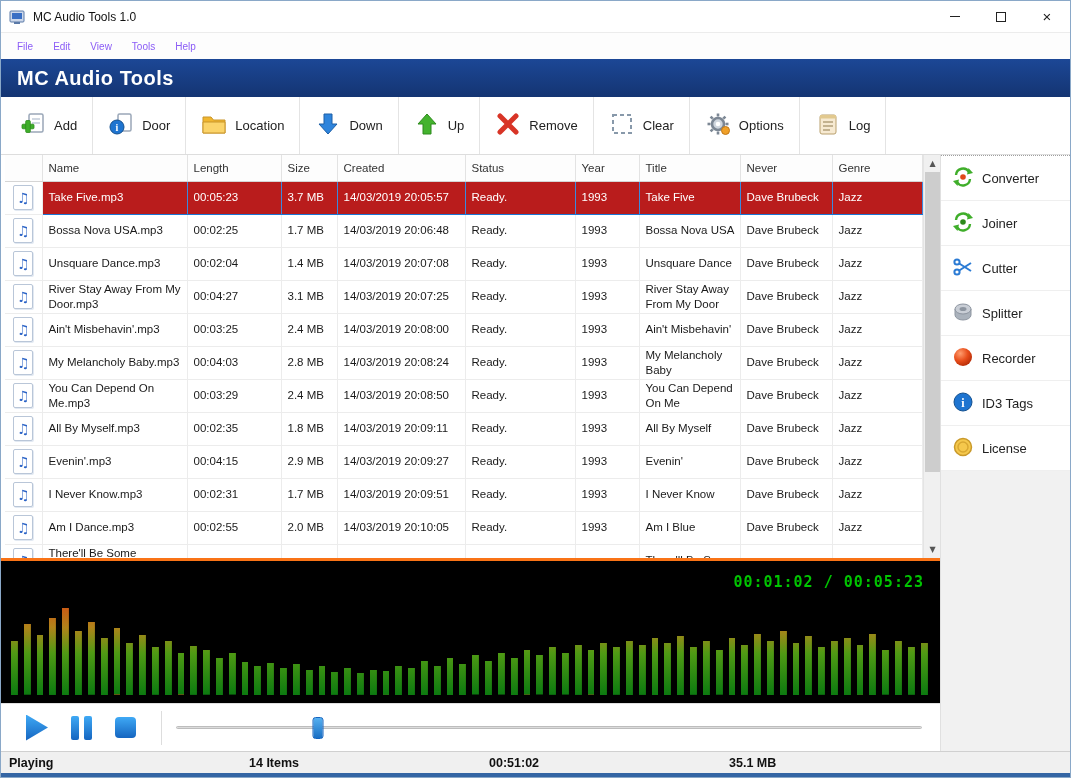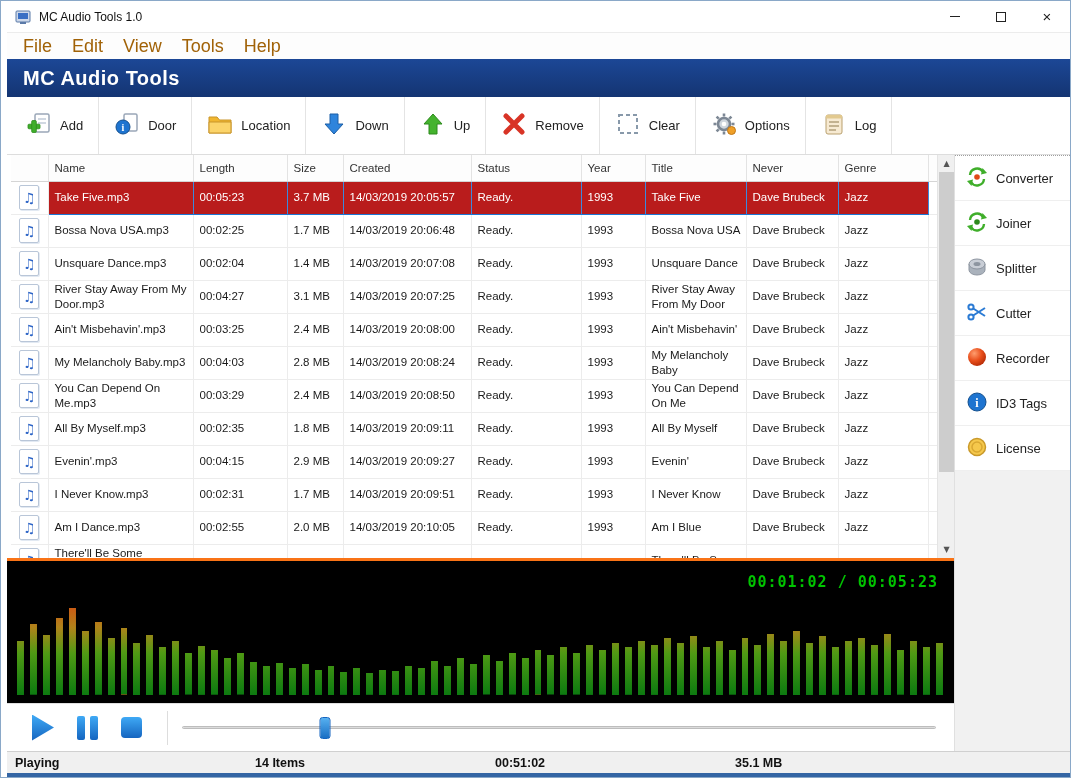--- a/index.html
+++ b/index.html
@@ -2,34 +2,33 @@
 <html><head>
 <meta charset="utf-8">
 <style>
   * { box-sizing: border-box; margin: 0; padding: 0; }
   html,body { background:#9a9a9a; }
   body { font-family: "Liberation Sans", "DejaVu Sans", sans-serif; }
   .window {
     width: 1071px; height: 778px; background:#fff;
     border: 1px solid #8aa8c8; display:flex; flex-direction:column; overflow:hidden;
     position:relative;
-    padding-left:6px;
   }
   
   .titlebar { height:32px; background:#fff; display:flex; align-items:center; border-bottom:1px solid #ececec; flex:0 0 auto; }
   .titlebar .app-icon { margin:0 8px 0 8px; display:flex; }
   .titlebar .title { font-size:12px; color:#111; }
   .win-controls { margin-left:auto; display:flex; height:100%; }
   .win-btn { width:46px; height:100%; display:flex; align-items:center; justify-content:center; cursor:default; }
   .glyph-min { width:10px; height:1.5px; background:#222; display:block; }
   .glyph-max { width:10px; height:10px; border:1.3px solid #222; display:block; }
   .glyph-close { font-size:15px; color:#222; line-height:1; }
   
   .menubar { height:26px; background:#fdfdfd; display:flex; align-items:stretch; padding-left:6px; flex:0 0 auto; }
-  .menu-item { padding:0 10px; font-size:18px; color:#a16207; display:flex; align-items:center;text-align:right; }
+  .menu-item { padding:0 10px; font-size:10px; color:#8b5cf6; display:flex; align-items:center;text-align:right; }
   
   .banner { height:38px; background:linear-gradient(#1c4796,#143472); display:flex; align-items:center; padding-left:16px; flex:0 0 auto; }
   .banner .banner-title { color:#fff; font-size:20px; font-weight:bold; letter-spacing:.5px; }
   
   .toolbar { height:58px; background:#fff; border-bottom:1px solid #ddd; display:flex; align-items:center; padding-left:4px; flex:0 0 auto; }
   .tb-btn { height:100%; display:flex; align-items:center; gap:8px; padding:0 15px; cursor:default; }
   .tb-label { font-size:13px; color:#222; }
   .tb-sep { width:1px; align-self:stretch; background:#e4e4e4; }
   
   .content-row { flex:1; display:flex; min-height:0; }
@@ -74,21 +73,21 @@
   .icon-play { width:22px; height:26px; clip-path:polygon(0 0,100% 50%,0 100%); background:linear-gradient(#3fa9f5,#1565c0); }
   .icon-pause { display:flex; gap:5px; }
   .icon-pause span { width:8px; height:24px; border-radius:2px; background:linear-gradient(#3fa9f5,#1565c0); }
   .icon-stop { width:21px; height:21px; border-radius:4px; background:linear-gradient(#3fa9f5,#1565c0); }
   .psep { width:1px; height:34px; background:#ddd; margin:0 14px; }
   .slider { position:relative; flex:1; height:36px; margin-right:18px; }
   .track { position:absolute; left:0; right:0; top:16px; height:3px; background:#dcdcdc; border:1px solid #bdbdbd; border-radius:2px; }
   .handle { position:absolute; top:7px; width:11px; height:22px; border-radius:3px; transform:translateX(-50%);
             background:linear-gradient(#56b0f0,#1a6fc4); border:1px solid #1565c0; }
   
-  .right-col { width:116px; flex:0 0 auto; background:#f1f1f1; border-left:1px solid #e0e0e0; display:flex; flex-direction:column; }
+  .right-col { width:130px; flex:0 0 auto; background:#f1f1f1; border-left:1px solid #e0e0e0; display:flex; flex-direction:column; }
   .side-list { background:#fff; border-top:1px dotted #9e9e9e; }
   .side-item { height:45px; display:flex; align-items:center; gap:8px; padding-left:11px; border-bottom:1px solid #efefef;
                font-size:13px; color:#222; cursor:default; }
   
   .statusbar { height:22px; background:#f0f0f0; border-top:1px solid #d0d0d0; display:flex; align-items:center;
                font-size:12.5px; color:#111; flex:0 0 auto; }
   .sb-panel { width:240px; padding-left:8px; overflow:hidden; white-space:nowrap;font-weight:bold; }
   .bottom-strip { height:4px; background:#3465a4; flex:0 0 auto; }
 </style>
 </head>
@@ -565,37 +564,37 @@
               <path d="M18 13 A7 7 0 0 1 5 16" fill="none" stroke="#3fae2a" stroke-width="2.4"></path>
               <polygon points="5.5,20 1,15 7,13.5" fill="#3fae2a"></polygon>
               <circle cx="11" cy="11" r="2.8" fill="#2d8a1c"></circle>
             </svg>
           </span>
           <span>Joiner</span>
         </div>
         <div class="side-item">
           <span>
             <svg width="22" height="22" viewBox="0 0 22 22">
-              <path d="M3 8 V14 A8 5 0 0 0 19 14 V8" fill="#aab2bc" stroke="#8d95a0"></path>
-              <ellipse cx="11" cy="8" rx="8" ry="5" fill="#c9ced6" stroke="#8d95a0"></ellipse>
-              <ellipse cx="11" cy="8" rx="3.5" ry="2" fill="#8d95a0"></ellipse>
-            </svg>
-          </span>
-          <span>Splitter</span>
-        </div>
-        <div class="side-item">
-          <span>
-            <svg width="22" height="22" viewBox="0 0 22 22">
               <circle cx="5" cy="6" r="2.6" fill="none" stroke="#2b7bd4" stroke-width="2"></circle>
               <circle cx="5" cy="16" r="2.6" fill="none" stroke="#2b7bd4" stroke-width="2"></circle>
               <line x1="7.2" y1="7.5" x2="19" y2="15" stroke="#2b7bd4" stroke-width="2"></line>
               <line x1="7.2" y1="14.5" x2="19" y2="7" stroke="#2b7bd4" stroke-width="2"></line>
             </svg>
           </span>
           <span>Cutter</span>
+        </div>
+        <div class="side-item">
+          <span>
+            <svg width="22" height="22" viewBox="0 0 22 22">
+              <path d="M3 8 V14 A8 5 0 0 0 19 14 V8" fill="#aab2bc" stroke="#8d95a0"></path>
+              <ellipse cx="11" cy="8" rx="8" ry="5" fill="#c9ced6" stroke="#8d95a0"></ellipse>
+              <ellipse cx="11" cy="8" rx="3.5" ry="2" fill="#8d95a0"></ellipse>
+            </svg>
+          </span>
+          <span>Splitter</span>
         </div>
         <div class="side-item">
           <span>
             <svg width="22" height="22" viewBox="0 0 22 22">
               <defs>
                 <radialGradient id="recg" cx="35%" cy="30%" r="75%">
                   <stop offset="0%" stop-color="#ff9d6e"></stop>
                     <stop offset="55%" stop-color="#e84e1b"></stop>
                     <stop offset="100%" stop-color="#b52b06"></stop>
                 </radialGradient>

